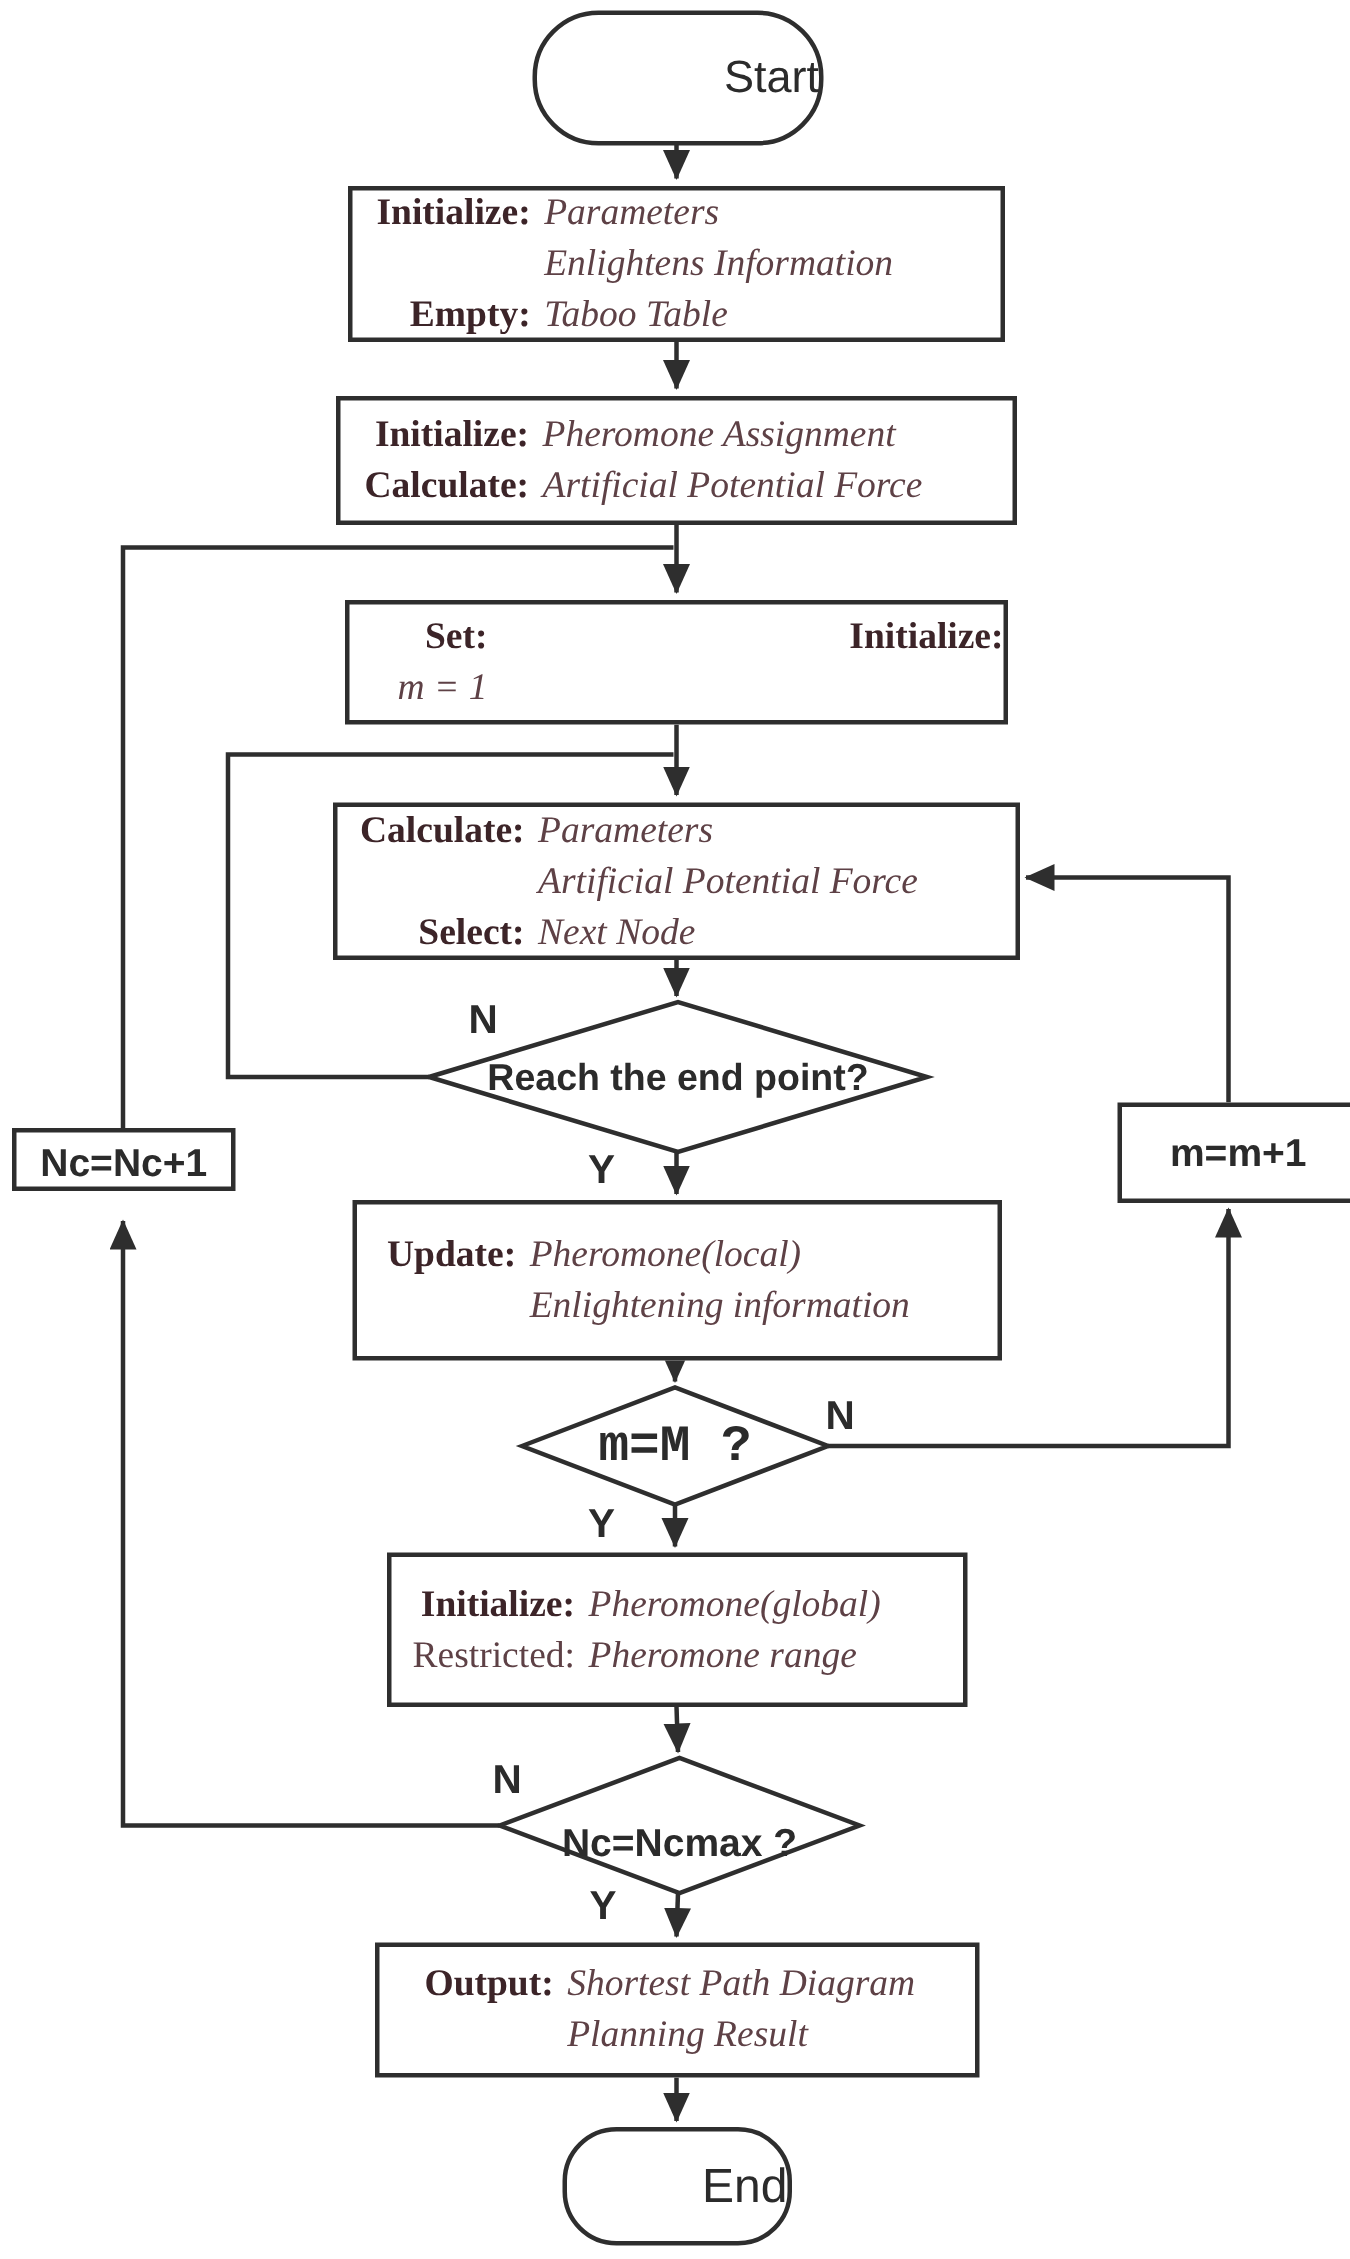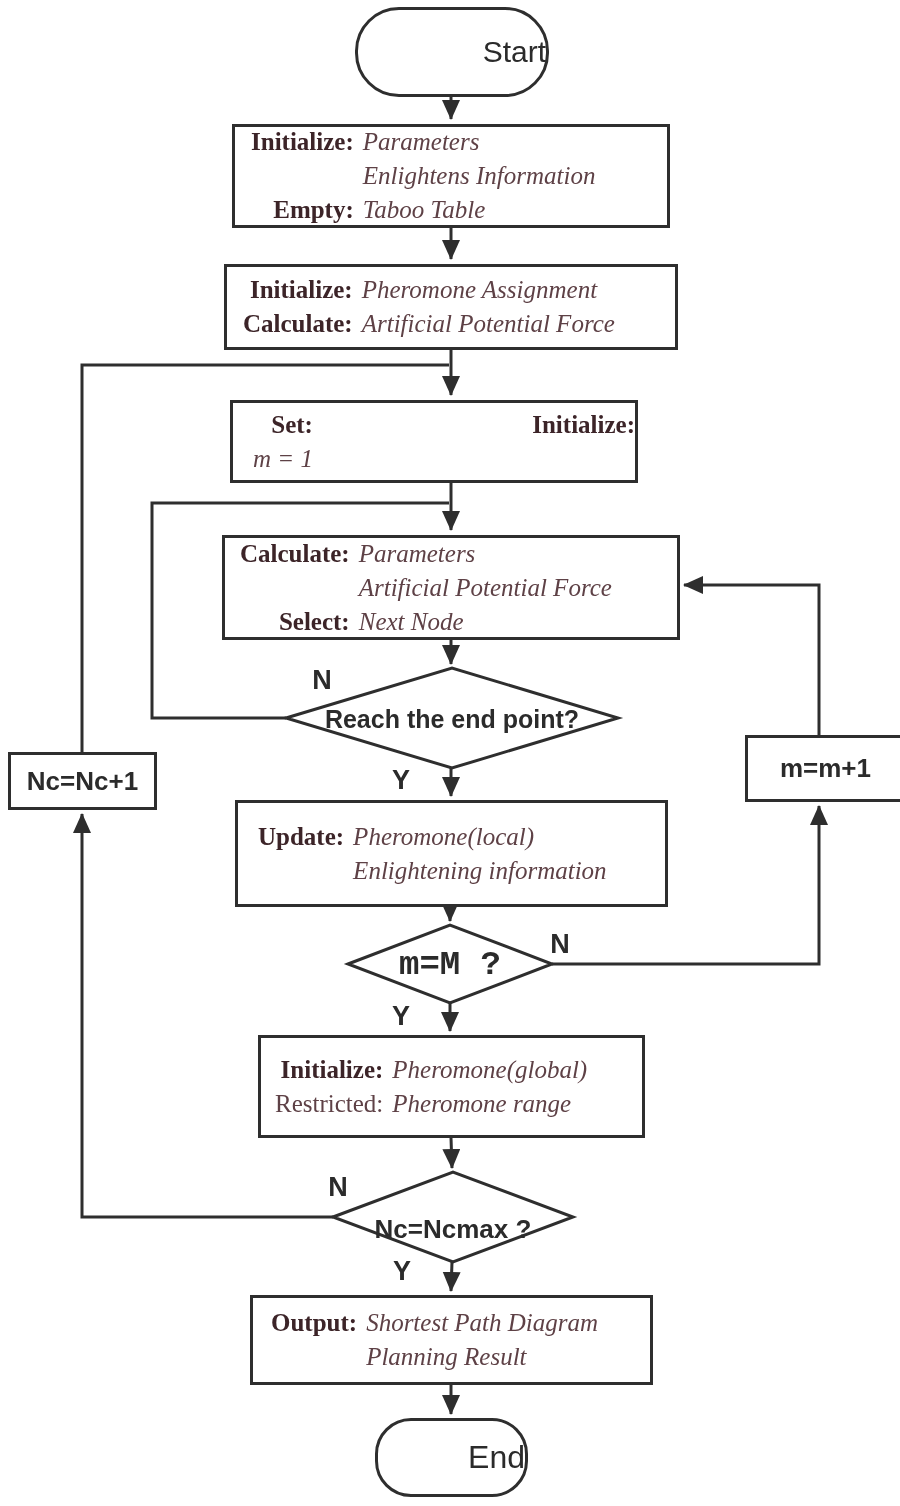--- a/index.html
+++ b/index.html
@@ -136,21 +136,21 @@
 
   <div class="node box" style="left:224px;top:264px;width:454px;height:86px;padding-left:16px;">
     <div class="grid">
       <span class="kw">Initialize:</span>
       <span class="tx">Pheromone Assignment</span>
       <span class="kw">Calculate:</span>
       <span class="tx">Artificial Potential Force</span>
     </div>
   </div>
 
-  <div class="node box" style="left:230px;top:400px;width:408px;height:83px;padding-left:20px;">
+  <div class="node box" style="left:230px;top:400px;width:442px;height:83px;padding-left:32px;">
     <div class="grid">
       <span class="kw">Set:</span>
       <span class="kw">Initialize:</span>
       <span class="tx">m = 1</span>
     </div>
   </div>
 
   <div class="node box" style="left:222px;top:535px;width:458px;height:105px;padding-left:15px;">
     <div class="grid">
       <span class="kw">Calculate:</span>
@@ -173,34 +173,34 @@
 
   <div class="node box" style="left:258px;top:1035px;width:387px;height:103px;padding-left:14px;">
     <div class="grid">
       <span class="kw">Initialize:</span>
       <span class="tx">Pheromone(global)</span>
       <span class="kw plain">Restricted:</span>
       <span class="tx">Pheromone range</span>
     </div>
   </div>
 
-  <div class="node box" style="left:250px;top:1295px;width:403px;height:90px;padding-left:18px;">
+  <div class="node box" style="left:250px;top:1295px;width:403px;height:90px;padding-left:30px;">
     <div class="grid">
       <span class="kw">Output:</span>
       <span class="tx">Shortest Path Diagram</span>
       <span class="kw"></span>
       <span class="tx">Planning Result</span>
     </div>
   </div>
 
   <div class="node sidebox" style="left:745px;top:735px;width:161px;height:67px;">
     <span>m=m+1</span>
   </div>
 
-  <div class="node sidebox" style="left:8px;top:752px;width:149px;height:58px;">
+  <div class="node sidebox" style="left:8px;top:752px;width:149px;height:42px;align-items:flex-end;">
     <span>Nc=Nc+1</span>
   </div>
 
   <div class="dlabel" style="left:452px;top:719px;font-size:25px;">Reach the end point?</div>
   <div class="dlabel" style="left:450px;top:965px;font-size:34px;font-family:Liberation Mono, monospace;">m=M ?</div>
   <div class="dlabel" style="left:453px;top:1218px;font-size:26px;margin-top:11px;">Nc=Ncmax ?</div>
 
   <div class="yn" style="left:322px;top:680px;">N</div>
   <div class="yn" style="left:401px;top:780px;">Y</div>
   <div class="yn" style="left:560px;top:944px;">N</div>

